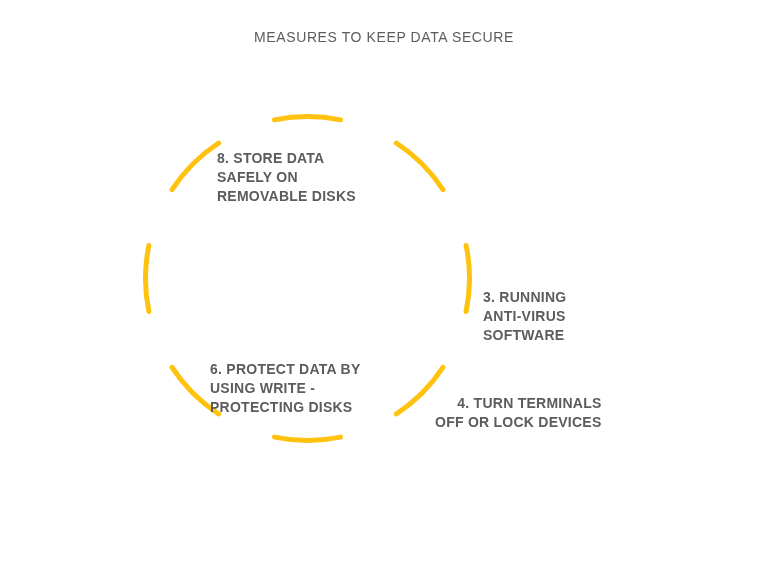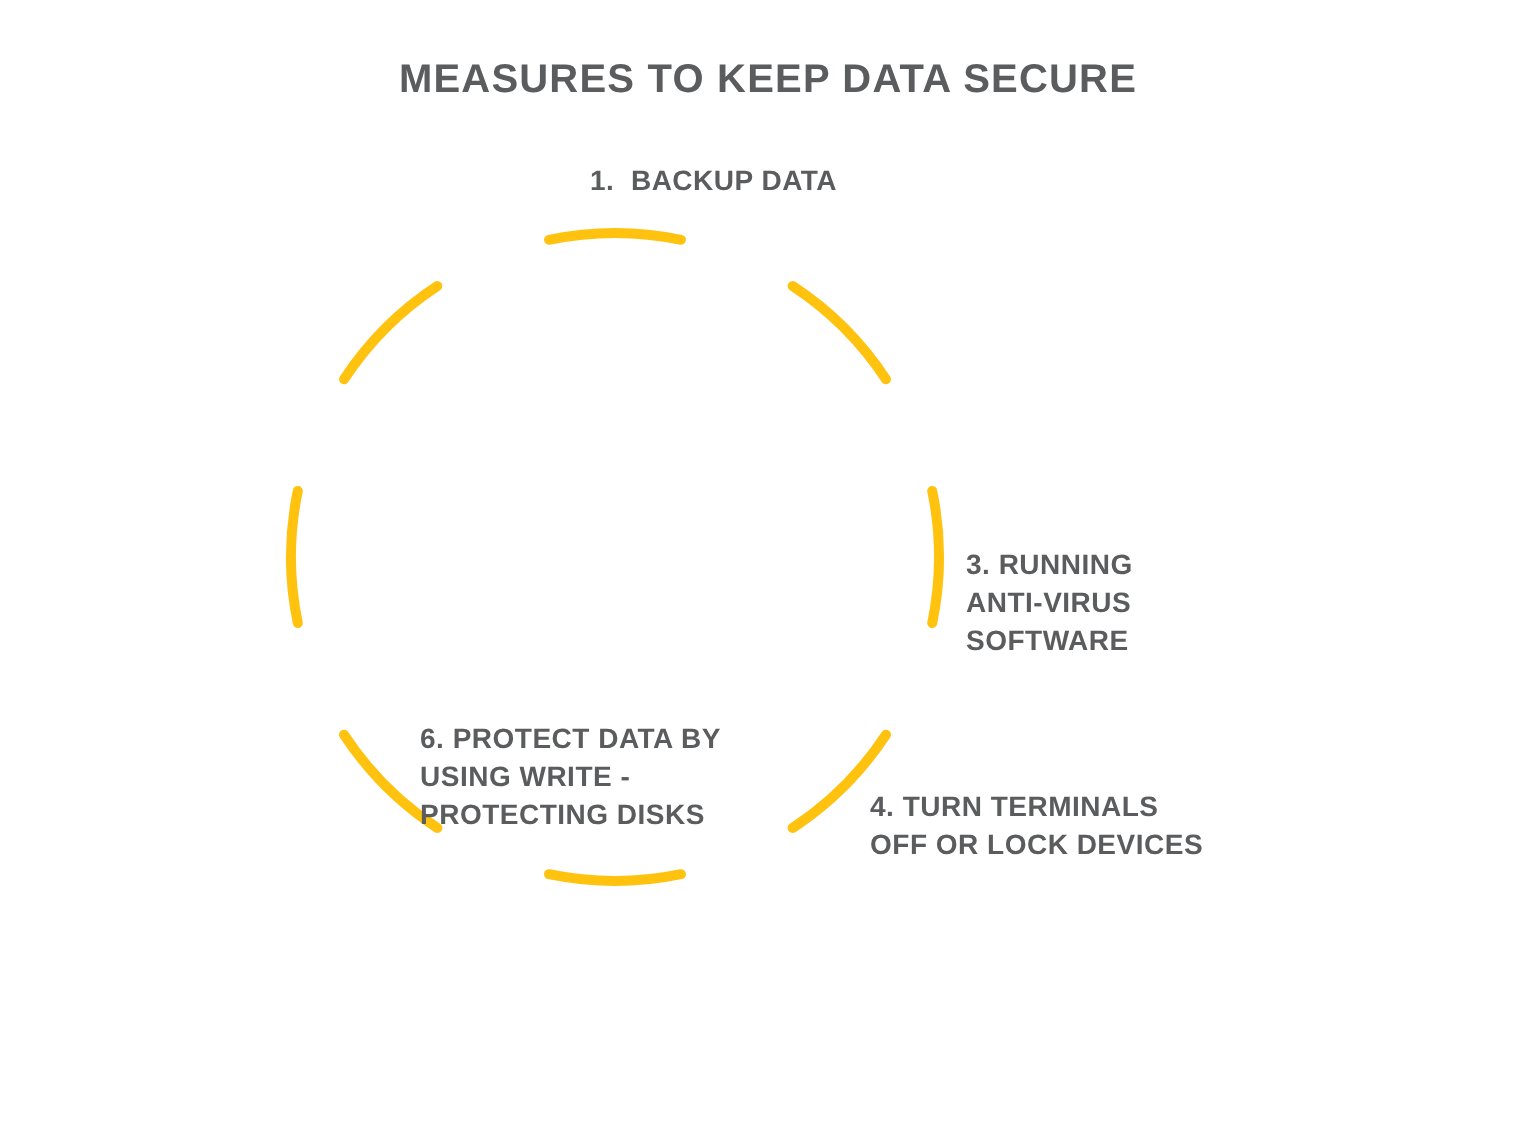--- a/index.html
+++ b/index.html
@@ -17,38 +17,38 @@
   .stage {
     position: absolute;
     inset: 0;
   }
   .title {
     position: absolute;
     left: 0;
     right: 0;
     top: 29px;
     text-align: center;
-    font-size: 20px;
-    font-weight: 700;
+    font-size: 14px;
+    font-weight: 400;
     letter-spacing: 0.6px;
     color: var(--text, #5B5C5E);
   }
   .cycle-item {
     position: absolute;
     font-size: 14px;
     font-weight: 700;
     line-height: 19px;
     letter-spacing: 0.25px;
     color: var(--text, #5B5C5E);
     white-space: pre-wrap;
   }
   .pos-1 { left: 295px; top: 81px;  }
   .pos-2 { left: 446px; top: 149px; }
-  .pos-3 { left: 483px; top: 273px; }
-  .pos-4 { left: 435px; top: 394px; }
+  .pos-3 { left: 483px; top: 288px; }
+  .pos-4 { left: 435px; top: 394px; text-align: right; }
   .pos-5 { left: 292px; top: 462px; }
   .pos-6 { left: 210px; top: 360px; }
   .pos-7 { left: 155px; top: 271px; }
   .pos-8 { left: 217px; top: 149px; }
   svg.cycle-arcs {
     position: absolute;
     left: 0;
     top: 0;
     pointer-events: none;
   }
@@ -64,30 +64,32 @@
       <path d="M 466.11 245.51 A 162 162 0 0 1 466.11 311.49" fill="none" stroke="#FFC20E" stroke-width="5" stroke-linecap="round"></path>
       <path d="M 442.98 367.32 A 162 162 0 0 1 396.32 413.98" fill="none" stroke="#FFC20E" stroke-width="5" stroke-linecap="round"></path>
       <path d="M 340.49 437.11 A 162 162 0 0 1 274.51 437.11" fill="none" stroke="#FFC20E" stroke-width="5" stroke-linecap="round"></path>
       <path d="M 218.68 413.98 A 162 162 0 0 1 172.02 367.32" fill="none" stroke="#FFC20E" stroke-width="5" stroke-linecap="round"></path>
       <path d="M 148.89 311.49 A 162 162 0 0 1 148.89 245.51" fill="none" stroke="#FFC20E" stroke-width="5" stroke-linecap="round"></path>
       <path d="M 172.02 189.68 A 162 162 0 0 1 218.68 143.02" fill="none" stroke="#FFC20E" stroke-width="5" stroke-linecap="round"></path>
     </svg>
 
   <div class="title">MEASURES TO KEEP DATA SECURE</div>
 
-  <div class="cycle-item pos-1">1.  BACKUP DATA</div>
 
 
   <div class="cycle-item pos-3">3. RUNNING
 ANTI-VIRUS
 SOFTWARE</div>
 
   <div class="cycle-item pos-4">4. TURN TERMINALS
 OFF OR LOCK DEVICES</div>
 
 
   <div class="cycle-item pos-6">6. PROTECT DATA BY
 USING WRITE -
 PROTECTING DISKS</div>
 
 
+  <div class="cycle-item pos-8">8. STORE DATA
+SAFELY ON
+REMOVABLE DISKS</div>
 
 </div>
 
 </body></html>

